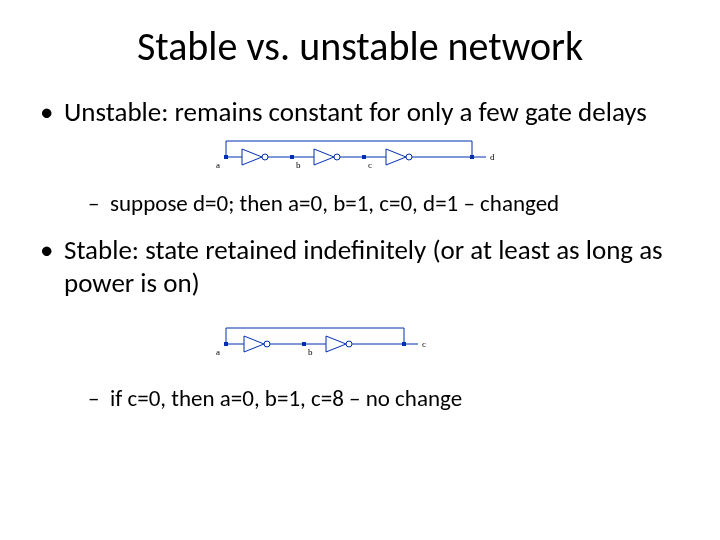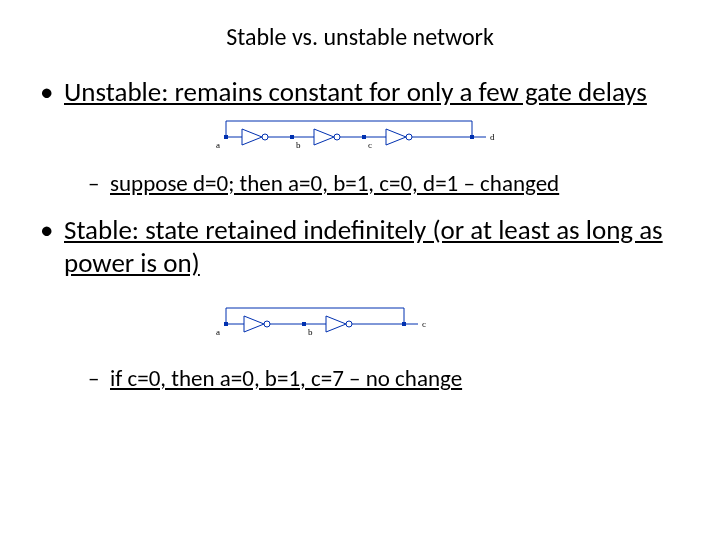--- a/index.html
+++ b/index.html
@@ -12,36 +12,35 @@
     color: #000;
   }
   .slide {
     width: 720px;
     height: 540px;
     box-sizing: border-box;
     padding: 18px 40px 20px 40px;
   }
   .title {
     text-align: center;
-    font-size: 24px;
+    font-size: 40px;
     font-weight: 400;
     margin: 4px 0 24px 0;
   }
   ul.top {
     list-style: none;
     padding: 0;
     margin: 0;
   }
   ul.top > li {
     position: relative;
     font-size: 27px;
     line-height: 1.25;
     padding-left: 24px;
     margin-bottom: 6px;
-    text-decoration: underline;
   }
   ul.top > li::before {
     content: "•";
     position: absolute;
     left: 0;
     top: 0;
     font-size: 27px;
   }
   ul.sub {
     list-style: none;
@@ -155,18 +154,18 @@
 
           <line class="wire" x1="138" y1="22" x2="190" y2="22"></line>
           <rect class="node" x="188" y="20" width="4" height="4"></rect>
 
           <line class="wire" x1="192" y1="22" x2="204" y2="22"></line>
           <text class="sig-label" x="208" y="25">c</text>
         </svg>
       </div>
 
       <ul class="sub">
-        <li>if c=0, then a=0, b=1, c=7 – no change</li>
+        <li>if c=0, then a=0, b=1, c=8 – no change</li>
       </ul>
     </li>
 
   </ul>
 </div>
 
 </body></html>

